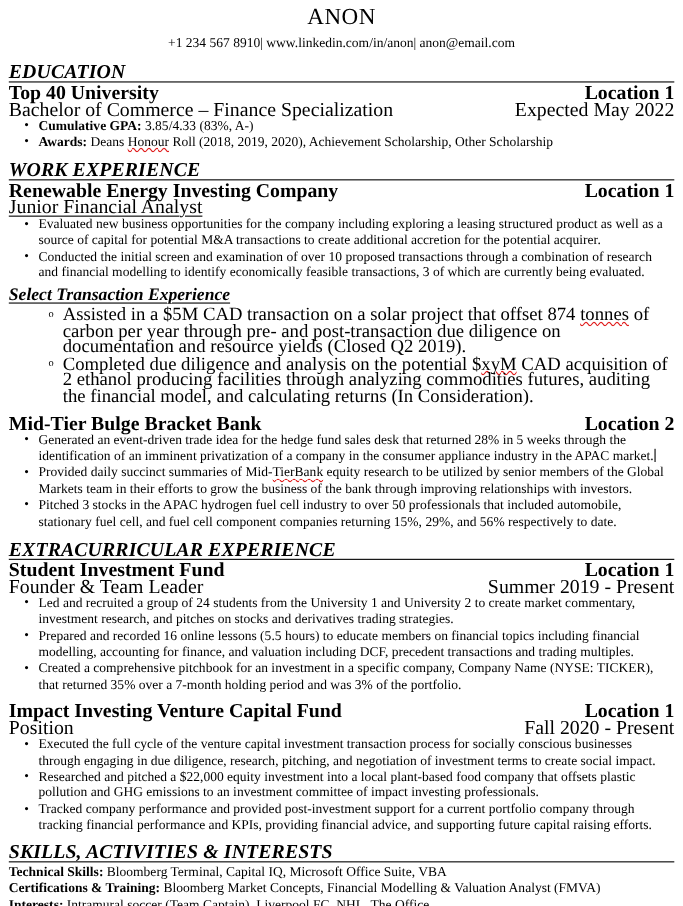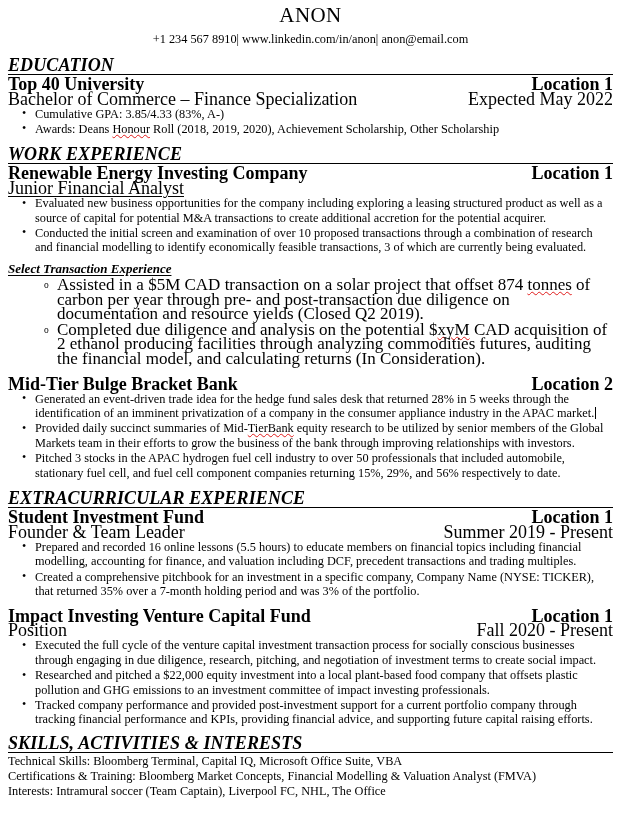--- a/index.html
+++ b/index.html
@@ -107,24 +107,24 @@
     margin-top: 1px;
   }
   ul.sub > li::before {
     content: "o";
     position: absolute;
     left: 36px;
     top: 0px;
     font-size: 9.5px;
   }
 
-  b, .b { font-weight: normal; }
+  b, .b { font-weight: bold; }
 
   .subhead {
-    font-size: 13px;
+    font-size: 16px;
     line-height: 14.6px;
     font-style: italic;
     font-weight: bold;
     text-decoration: underline;
     text-decoration-thickness: 1px;
     text-underline-offset: 2px;
     display: inline-block;
     margin-top: 7px;
   }
 
@@ -223,20 +223,21 @@
     <div class="entry">
       <div class="row bold">
         <span class="left">Student Investment Fund</span>
         <span class="right">Location 1</span>
       </div>
       <div class="row">
         <span class="left">Founder &amp; Team Leader</span>
         <span class="right">Summer 2019 - Present</span>
       </div>
       <ul class="bl">
+        <li>Led and recruited a group of 24 students from the University 1 and University 2 to create market commentary, investment research, and pitches on stocks and derivatives trading strategies.</li>
         <li>Prepared and recorded 16 online lessons (5.5 hours) to educate members on financial topics including financial modelling, accounting for finance, and valuation including DCF, precedent transactions and trading multiples.</li>
         <li>Created a comprehensive pitchbook for an investment in a specific company, Company Name (NYSE: TICKER), that returned 35% over a 7-month holding period and was 3% of the portfolio.</li>
       </ul>
     </div>
 
     <div class="entry spaced">
       <div class="row bold">
         <span class="left">Impact Investing Venture Capital Fund</span>
         <span class="right">Location 1</span>
       </div>

